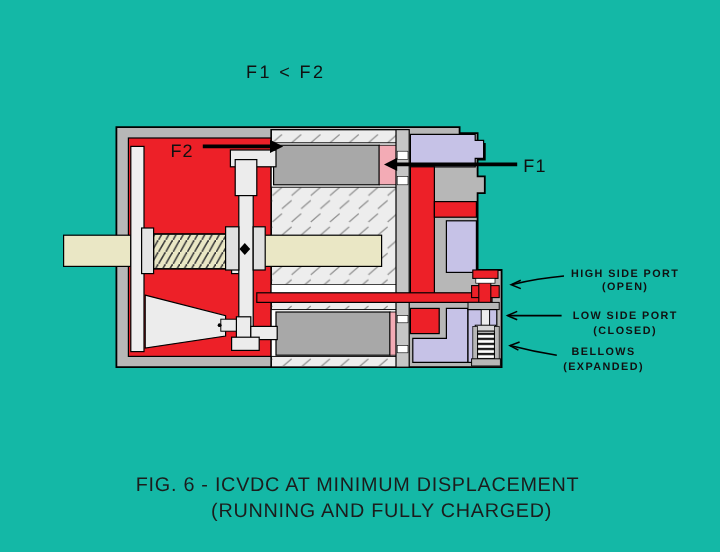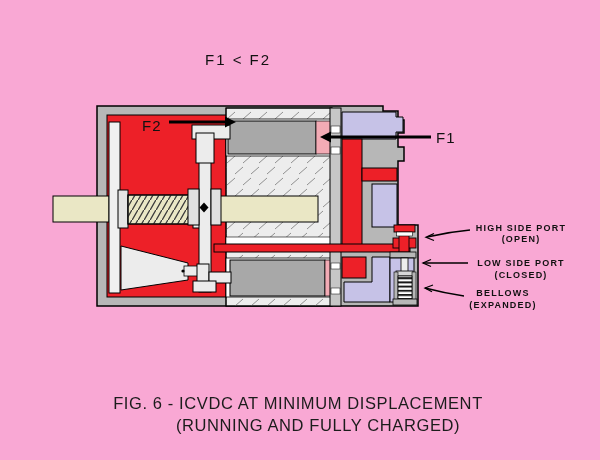--- a/index.html
+++ b/index.html
@@ -1,16 +1,16 @@
 <!DOCTYPE html>
 <html><head>
 <meta charset="utf-8">
 <style>
   html,body{margin:0;padding:0;background:#ffffff;}
-  .page{position:relative;width:600px;height:460px;background:#f9a8d4;overflow:hidden;
+  .page{position:relative;width:600px;height:460px;background:#14b8a6;overflow:hidden;
         font-family:"Liberation Sans", sans-serif;}
   svg{display:block;}
   text{font-family:"Liberation Sans", sans-serif;fill:#111;}
   .force-eq{font-size:15px;letter-spacing:2px;}
   .force-label{font-size:15px;letter-spacing:1px;}
   .callout{font-size:9px;font-weight:bold;letter-spacing:1.2px;}
   .caption{font-size:16.5px;letter-spacing:0.6px;fill:#1c1c1c;}
   .outline{stroke:#000;}
 </style>
 </head>

